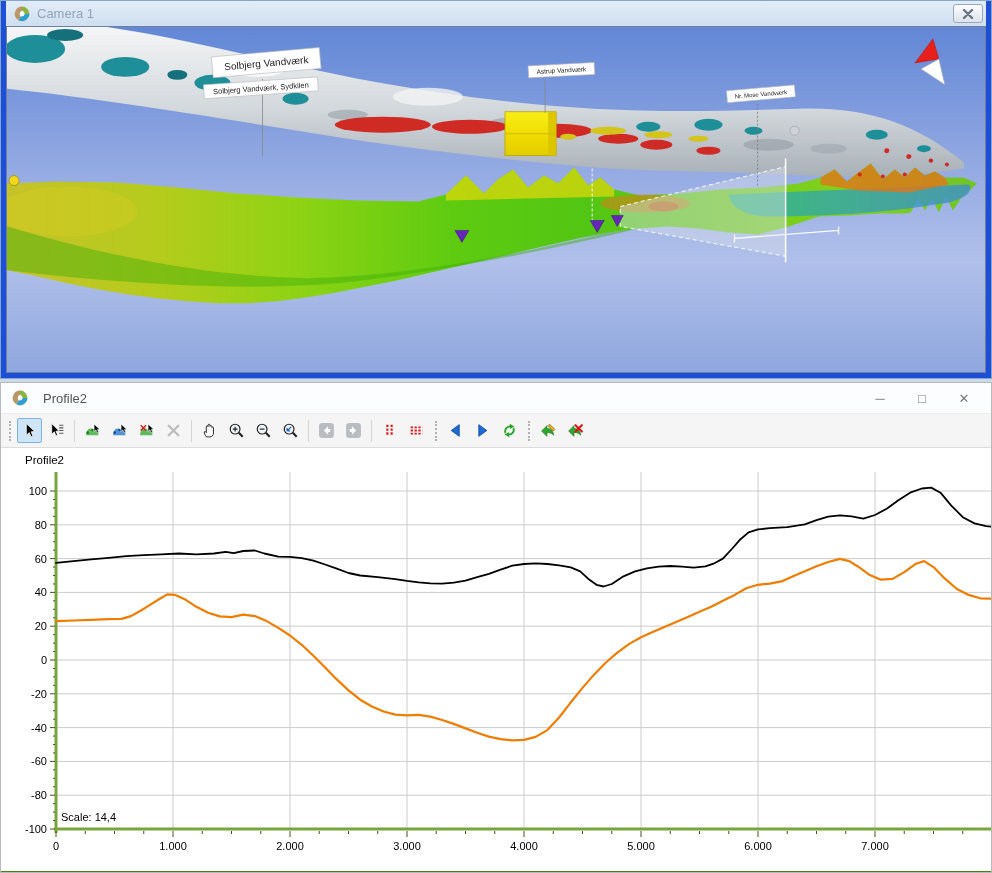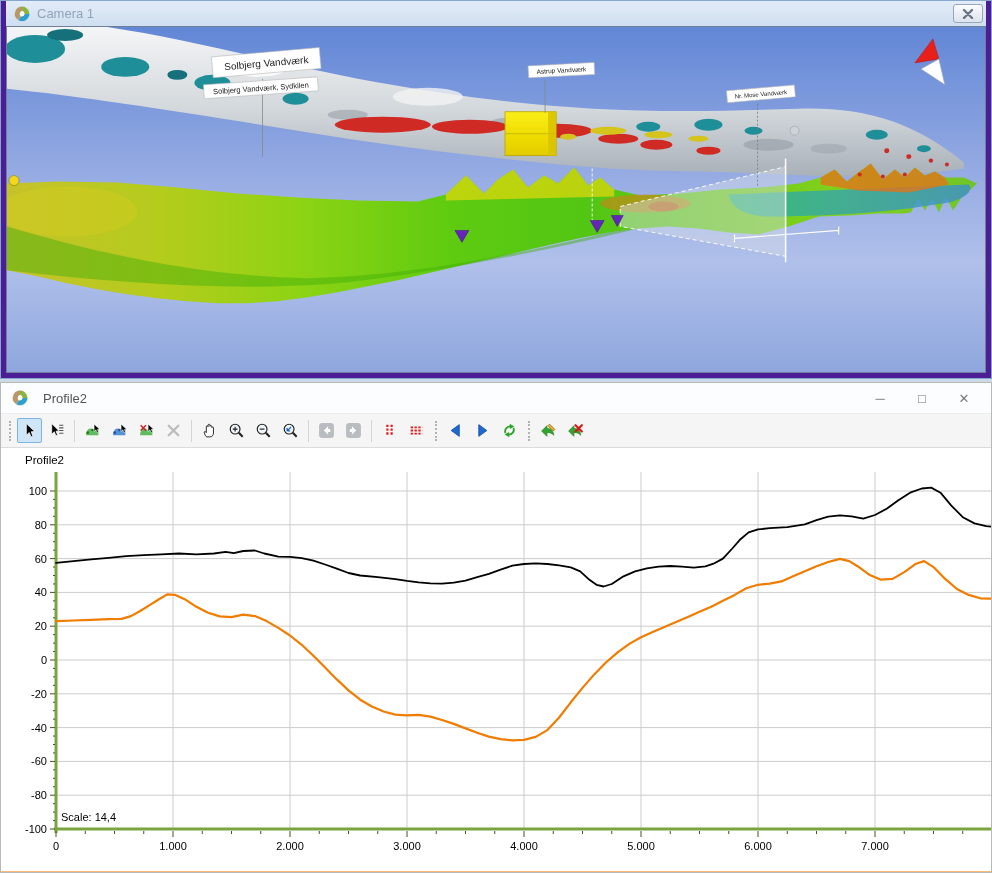--- a/index.html
+++ b/index.html
@@ -1,33 +1,33 @@
 <!DOCTYPE html>
 <html><head>
 <meta charset="utf-8">
 <style>
   html,body{margin:0;padding:0;width:992px;height:873px;overflow:hidden;
     background:#ccd9e9;font-family:"Liberation Sans",sans-serif;}
   *{box-sizing:border-box;}
 
   
-  .cam-window{width:992px;height:379px;background:#4c1d95;border:1px solid #86a7cc;padding:0 5px 5px;}
+  .cam-window{width:992px;height:379px;background:#1d4ed8;border:1px solid #86a7cc;padding:0 5px 5px;}
   .cam-titlebar{height:25px;display:flex;align-items:center;padding:0 3px;
     background:linear-gradient(#e2ecf8,#cfdff0);}
   .app-logo{width:18px;height:18px;display:inline-flex;margin:0 6px 0 4px;}
   .cam-title{color:#93a3ba;font-size:13px;flex:1;}
   .cam-close{width:30px;height:19px;border:1px solid #9aa7bb;border-radius:3px;
     background:linear-gradient(#fbfcfe,#dde3ec);display:flex;align-items:center;justify-content:center;
     color:#6a7383;padding:0;}
   .viewport{width:980px;height:347px;border:1px solid #70809a;background:#8aa3dc;overflow:hidden;
     box-shadow:inset 0 0 0 1px rgba(255,255,255,.35);}
   .viewport svg{display:block;width:978px;height:345px;}
 
   
-  .prof-window{width:992px;height:491px;margin-top:3px;border:1px solid #b9b9b9;background:#fdba74;}
+  .prof-window{width:992px;height:491px;margin-top:3px;border:1px solid #b9b9b9;background:#4d7c0f;}
   .prof-titlebar{height:30px;display:flex;align-items:center;background:#fcfdfe;padding:0 6px;}
   .prof-title{color:#555;font-size:13px;margin-left:8px;flex:1;}
   .win-btn{width:42px;height:26px;display:flex;align-items:center;justify-content:center;
     color:#7a7a7a;font-size:13px;background:transparent;border:0;}
   .toolbar{height:35px;background:#f5f5f5;display:flex;align-items:center;padding:0 3px;
     border-top:1px solid #ececec;border-bottom:1px solid #dcdcdc;}
   .tb-grip{width:0;height:20px;border-left:2px dotted #b2b2b2;margin:0 5px;}
   .tb-sep{width:1px;height:22px;background:#d5d5d5;margin:0 4px;}
   .tb-btn{width:25px;height:25px;border:1px solid transparent;border-radius:2px;margin:0 1px;
     display:flex;align-items:center;justify-content:center;background:transparent;padding:0;}

